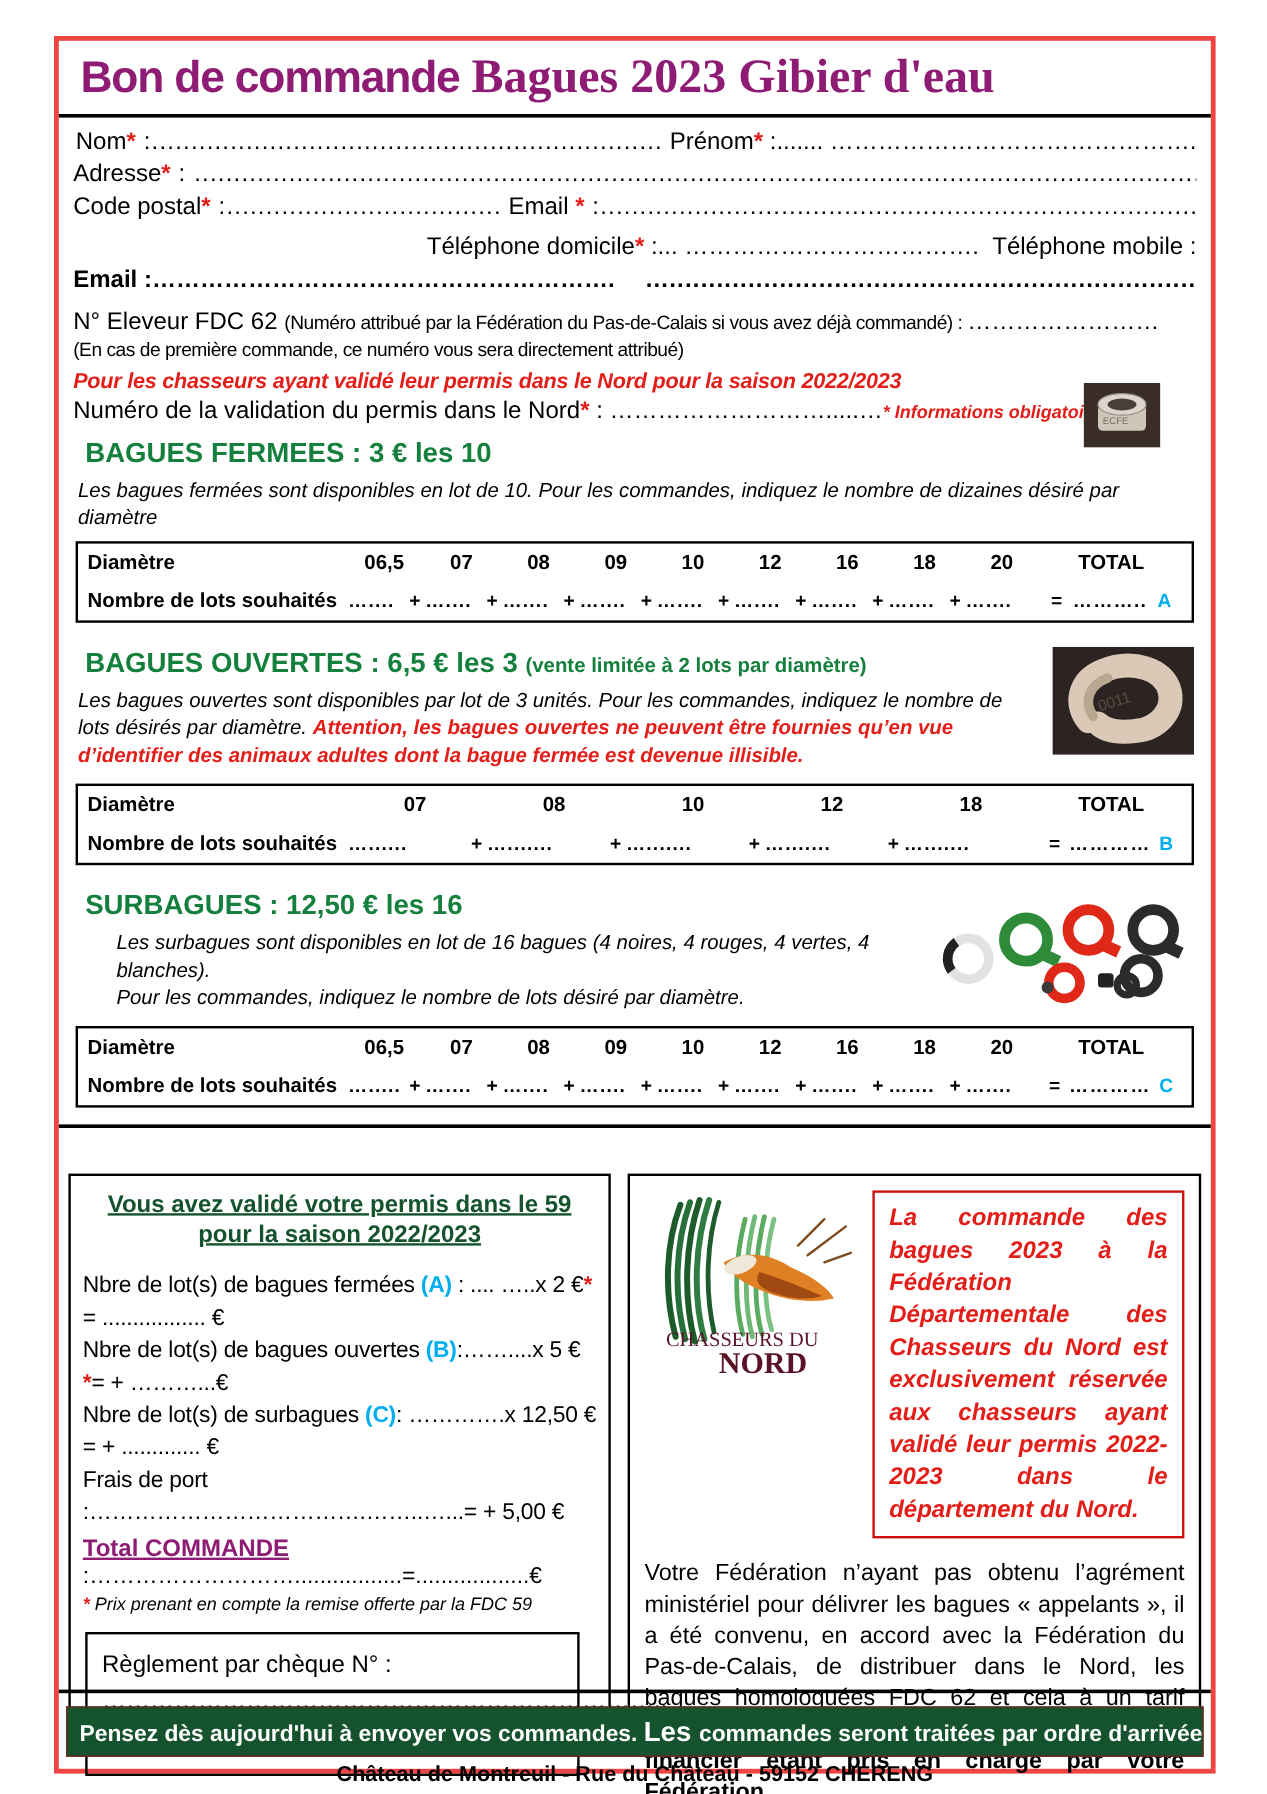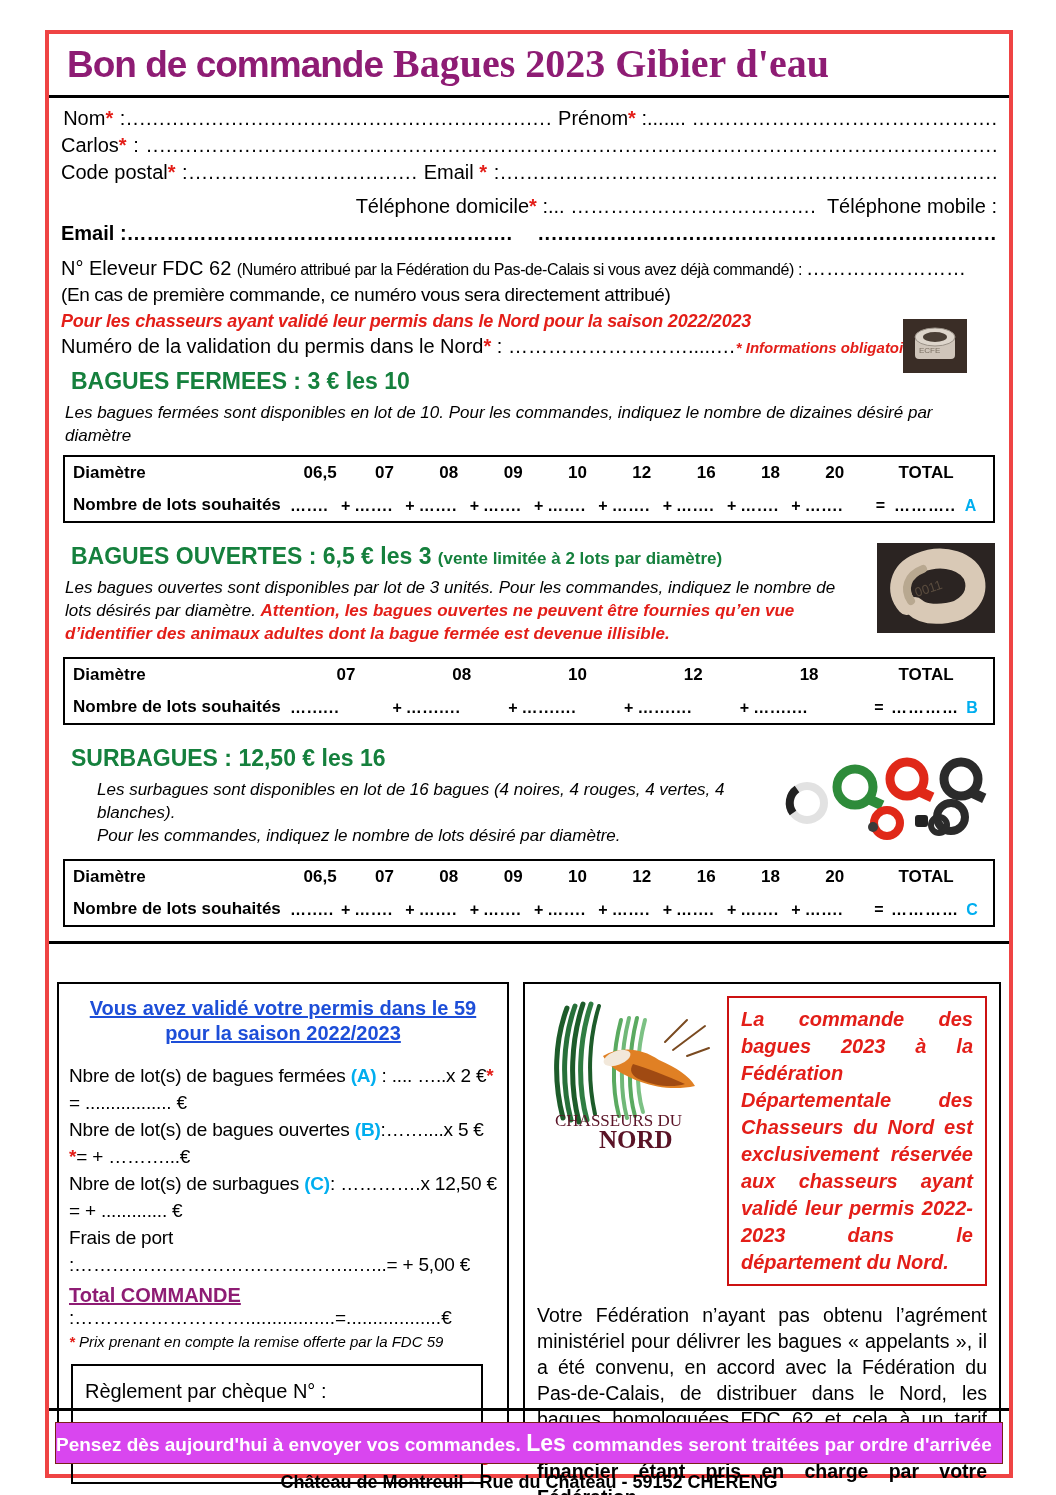--- a/index.html
+++ b/index.html
@@ -12,21 +12,21 @@
   
   .fields{padding:7px 12px 2px 12px;font-size:20px;line-height:27px;}
   .fields .row{white-space:nowrap;overflow:hidden;text-align:right;}
   .row-split{display:flex;justify-content:space-between;font-weight:bold;}
   .star{color:#e31e18;font-weight:bold;}
   .gap-top{margin-top:7px;}
   
   .eleveur{padding:8px 12px 0 12px;position:relative;}
   .elev-main{font-size:20px;}
   .elev-paren{font-size:16px;letter-spacing:-0.4px;}
-  .elev-note{font-size:19px;letter-spacing:-0.4px;margin-top:4px;}
+  .elev-note{font-size:16px;letter-spacing:-0.4px;margin-top:4px;}
   .red-bi{color:#e31e18;font-weight:bold;font-style:italic;}
   .elev-red{font-size:18px;margin-top:5px;letter-spacing:-0.2px;}
   .elev-valid{font-size:20px;margin-top:3px;}
   .oblig{font-size:15px;}
   
   .section{padding:10px 12px 0 12px;position:relative;}
   .sec-head{color:#15803d;font-weight:bold;font-size:23px;margin-left:10px;}
   .sec-head .paren{font-size:17px;}
   .sec-desc{font-style:italic;font-size:17px;line-height:23px;margin:6px 4px 8px 4px;}
   .red-desc{color:#e31e18;font-weight:bold;}
@@ -40,57 +40,57 @@
   .ot-cell{flex:1;text-align:center;}
   .td-cell{flex:1;display:flex;justify-content:space-between;padding:0 2px;font-size:16px;}
   .ot-total{width:118px;flex:none;text-align:center;}
   .td-total{width:118px;flex:none;display:flex;justify-content:space-evenly;font-size:16px;}
   .cyan{color:#00aeef;font-weight:bold;}
   .sections-wrap{border-bottom:3px solid #000;padding-bottom:4px;}
   
   .two-col{display:flex;gap:14px;margin:38px 8px 0 8px;}
   .lbox{width:452px;flex:none;border:2px solid #000;box-sizing:border-box;height:448px;padding:8px 10px;position:relative;}
   .rbox{flex:1;border:2px solid #000;box-sizing:border-box;height:448px;padding:6px 12px;}
-  .lb-head{color:#1d4ed8;font-weight:bold;font-size:20px;text-align:center;text-decoration:underline;line-height:25px;margin-top:4px;}
+  .lb-head{color:#14532d;font-weight:bold;font-size:20px;text-align:center;text-decoration:underline;line-height:25px;margin-top:4px;}
   .lb-rows{margin-top:16px;font-size:19px;line-height:27px;letter-spacing:-0.2px;}
   .lb-total{margin-top:6px;font-size:19px;}
   .lb-total .tlabel{color:#8e1c74;font-weight:bold;font-size:20px;text-decoration:underline;}
   .lb-note{font-size:15px;font-style:italic;margin-top:4px;}
   .cheque{border:2px solid #000;margin:14px 14px 0 2px;padding:10px 12px;font-size:20px;line-height:30px;height:96px;}
   
   .r-top{display:flex;gap:10px;}
   .redbox{border:2px solid #cc1111;color:#e31e18;font-weight:bold;font-style:italic;font-size:20px;line-height:27px;text-align:justify;padding:8px 12px;flex:1;margin-top:6px;}
   .r-para{font-size:19.5px;line-height:26px;text-align:justify;margin-top:16px;}
   .r-para .bold{font-weight:bold;}
   
   .contact{text-align:center;margin-top:12px;font-size:18px;line-height:27px;}
   .c-red{color:#e31e18;font-weight:bold;}
   .c-red-u{color:#e31e18;font-weight:bold;text-decoration:underline;}
   .c-bold{font-weight:bold;}
   
   .footer-zone{position:absolute;left:0;right:0;bottom:0;border-top:3px solid #000;height:66px;box-sizing:border-box;padding:11px 6px;}
-  .redbar{background:#d946ef;border:1px solid #7a201a;color:#fff;font-weight:bold;text-align:left;font-size:19px;height:40px;line-height:40px;}
+  .redbar{background:#14532d;border:1px solid #7a201a;color:#fff;font-weight:bold;text-align:right;font-size:19px;height:40px;line-height:40px;}
   .redbar .big{font-size:23px;}
   .dots{letter-spacing:1px;}
 </style>
 </head>
 <body>
 
 <div class="sheet">
 
   <div class="title-bar">
     <span class="title-sans">Bon de commande</span><span class="title-serif"> Bagues 2023 </span><span class="title-serif">Gibier d'eau</span>
   </div>
 
   <div class="fields">
     <div class="row">
       <span>Nom</span><span class="star">*</span><span class="dots"> :.................................................................</span><span> Prénom</span><span class="star">*</span><span> :....... ……………………………………….</span>
     </div>
     <div class="row">
-      <span>Carlos</span><span class="star">*</span><span class="dots"> : .......................................................................................................................................................................</span>
+      <span>Adresse</span><span class="star">*</span><span class="dots"> : .......................................................................................................................................................................</span>
     </div>
     <div class="row">
       <span>Code postal</span><span class="star">*</span><span class="dots"> :...................................</span><span> Email </span><span class="star">*</span><span class="dots"> :..................................................................................................</span>
     </div>
     <div class="row gap-top">
       <span>Téléphone domicile</span><span class="star">*</span><span> :... ……………………………….</span>&nbsp;&nbsp;<span>Téléphone mobile :</span>
     </div>
     <div class="row row-split">
       <span><span>Email</span><span> :………………………………………………….</span></span>
       <span class="dots">......................................................................</span>

